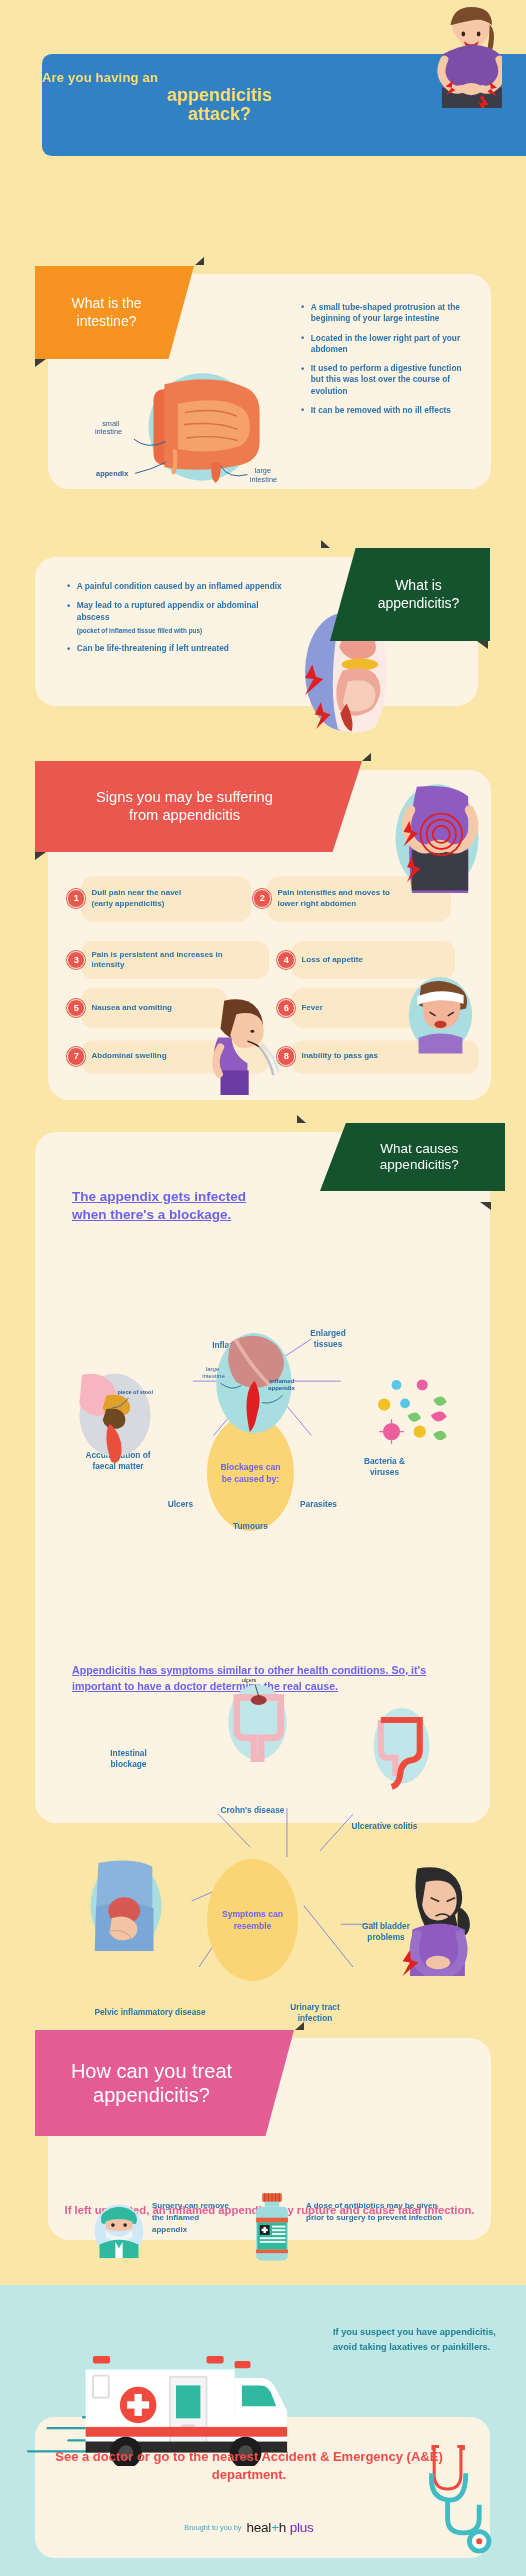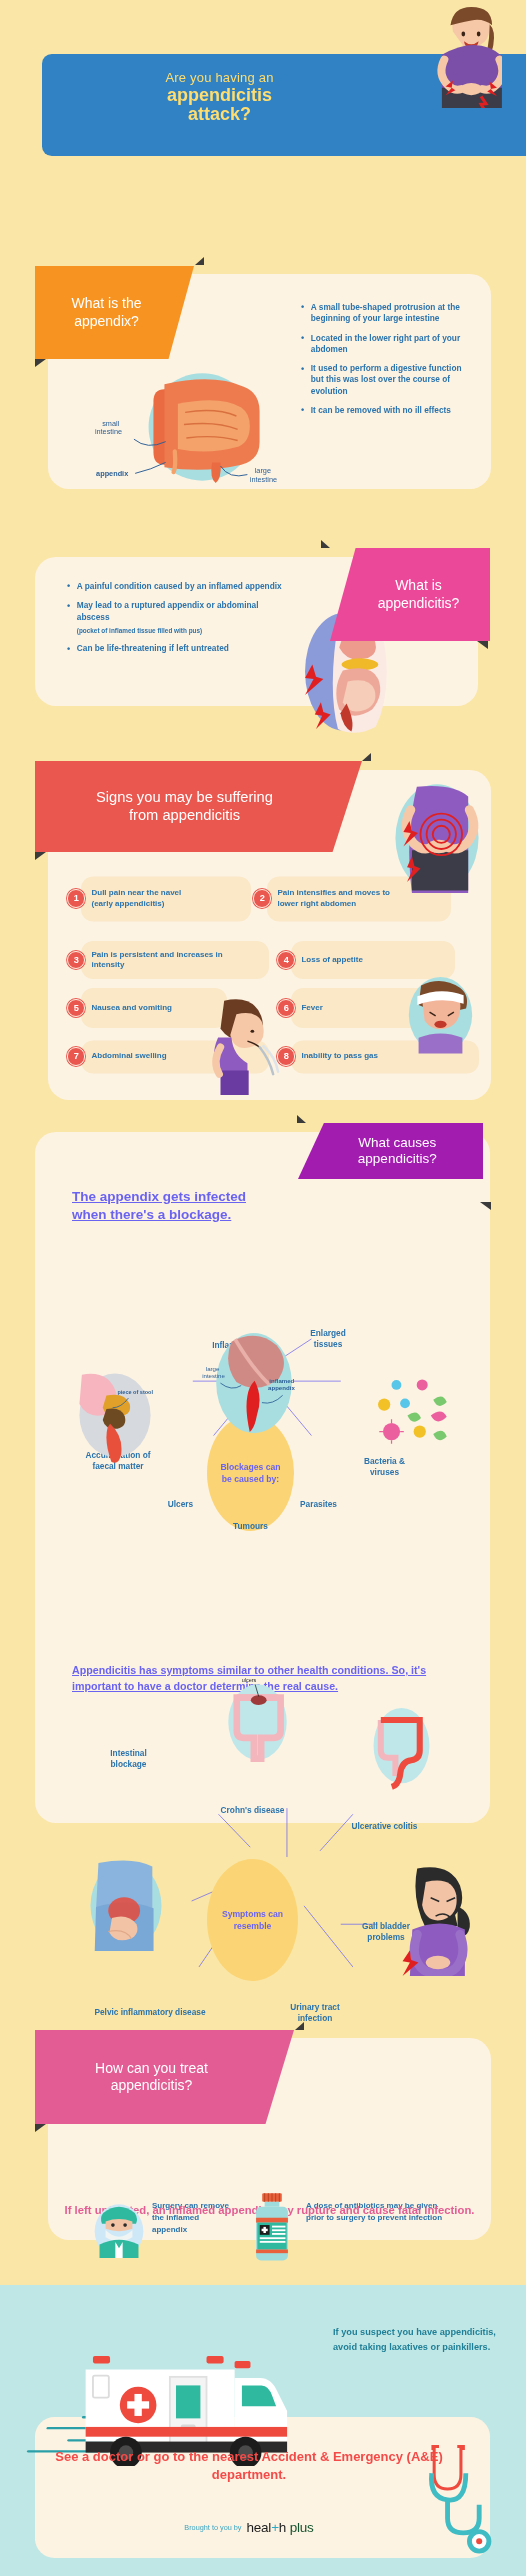--- a/index.html
+++ b/index.html
@@ -44,22 +44,21 @@
   #hero {
     position: absolute;
     left: 42px; top: 54px;
     width: 485px; height: 102px;
     background: #3082c4;
     border-radius: 9.8px 0 0 9.8px;
     z-index: 3;
   }
   #hero-line1 {
     position: absolute; left: 0; top: 16px; width: 355px;
-    text-align: center;
-    color: #ffdd6e; font-size: 13px; font-weight: normal;
+    color: #ffdd6e; font-size: 13px; font-weight: bold;
     letter-spacing: 0.2px;
   }
   #hero-line2 {
     position: absolute; left: 0; top: 32px; width: 355px;
     text-align: center;
     color: #ffdd6e; font-size: 18px; font-weight: bold; line-height: 1.06;
   }
   
   .girl { position: absolute; z-index: 4; }
 
@@ -97,21 +96,21 @@
     content: "•";
     position: absolute; left: 0; top: -0.6px;
     font-size: 9.2px;
   }
   .sub-note { display:block; font-size: 6.4px; font-weight: bold; }
 
   
   #s2-card { left: 35px; top: 557px; width: 443px; height: 149px; }
   #s2-ribbon {
     left: 330px; top: 548px; width: 160px; height: 93px;
-    background: #ec4899;
+    background: #14532d;
     clip-path: polygon(16% 0, 100% 0, 100% 100%, 0 100%);
     font-size: 14px;
     padding-left: 17px;
   }
   #s2-fold {
     left: 477px; top: 641px;
     border-right: 11px solid #3b3b3b;
     border-bottom: 8.6px solid transparent;
   }
   #s2-fold2 {
@@ -170,22 +169,22 @@
   .sign .txt {
     color: #2a73ad;
     font-size: 8px;
     font-weight: bold;
     line-height: 1.3;
   }
 
   
   #s4-card { left: 35px; top: 1132px; width: 455px; height: 691px; }
   #s4-ribbon {
-    left: 298px; top: 1123px; width: 185px; height: 56px;
-    background: #a21caf;
+    left: 320px; top: 1123px; width: 185px; height: 68px;
+    background: #14532d;
     clip-path: polygon(14% 0, 100% 0, 100% 100%, 0 100%);
     font-size: 13.5px;
     padding-left: 13.5px;
   }
   #s4-fold {
     left: 480px; top: 1202px;
     border-right: 11px solid #3b3b3b;
     border-bottom: 8.6px solid transparent;
   }
   #s4-fold2 {
@@ -219,24 +218,24 @@
     font-size: 8.3px;
     font-weight: bold;
     line-height: 1.3;
     text-align: center;
     z-index: 4;
   }
 
   
   #s5-card { left: 48px; top: 2038px; width: 443px; height: 202px; }
   #s5-ribbon {
-    left: 35px; top: 2030px; width: 259px; height: 94px;
+    left: 35px; top: 2030px; width: 259px; height: 106px;
     background: #e35d94;
     clip-path: polygon(0 0, 100% 0, 89% 100%, 0 100%);
-    font-size: 14px;
+    font-size: 20px;
     padding-right: 26px;
   }
   #s5-fold {
     left: 35px; top: 2124px;
     border-left: 11px solid #3b3b3b;
     border-bottom: 8.6px solid transparent;
   }
   #s5-fold2 {
     left: 295px; top: 2022px;
     border-right: 9.8px solid #3b3b3b;
@@ -290,21 +289,21 @@
     position: absolute;
     left: 35px; top: 2520px; width: 428px;
     text-align: center;
     z-index: 6;
     display: flex; align-items: center; justify-content: center; gap: 4.9px;
   }
   #brought .by { color: #3aa6c4; font-size: 7.3px; }
   #brought .logo { font-size: 13.5px; letter-spacing: -0.2px; }
   #brought .logo .k { color: #1c1c1c; }
   #brought .logo .cross { color: #2aa8c4; }
-  #brought .logo .p { color: #14532d; }
+  #brought .logo .p { color: #6d28d9; }
 </style>
 </head>
 <body>
 
 <div id="page" data-name="infographic-page">
 
   <div id="hero" data-name="hero-banner">
     <div id="hero-line1" data-name="hero-eyebrow">Are you having an</div>
     <div id="hero-line2" data-name="hero-title">
       <span data-name="hero-title-line-a">appendicitis</span><br>
@@ -327,21 +326,21 @@
     <path d="M150 120 l-12 10 l10 2 l-10 12 l16 -8 l-6 -4z" fill="#e02020"></path>
     <path d="M210 122 l12 10 l-10 2 l10 12 l-16 -8 l6 -4z" fill="#e02020"></path>
     <path d="M196 146 l8 12 l-8 1 l6 10" stroke="#e02020" stroke-width="5" fill="none"></path>
   </svg>
 
   <div class="card" id="s1-card" data-name="appendix-card"></div>
   <div class="fold" id="s1-fold2" data-name="ribbon-fold-top"></div>
   <div class="ribbon" id="s1-ribbon" data-name="appendix-section-title">
     <div>
       <span data-name="appendix-title-line-a">What is the</span><br>
-      <span data-name="appendix-title-line-b">appendix?</span>
+      <span data-name="appendix-title-line-b">intestine?</span>
     </div>
   </div>
   <div class="fold" id="s1-fold" data-name="ribbon-fold-bottom"></div>
 
   <ul class="bullets" style="left:301px;top:302px;width:175px;" data-name="appendix-bullet-list">
     <li data-name="list-item">A small tube-shaped protrusion at the beginning of your large intestine</li>
     <li data-name="list-item">Located in the lower right part of your abdomen</li>
     <li data-name="list-item">It used to perform a digestive function but this was lost over the course of evolution</li>
     <li data-name="list-item">It can be removed with no ill effects</li>
   </ul>

